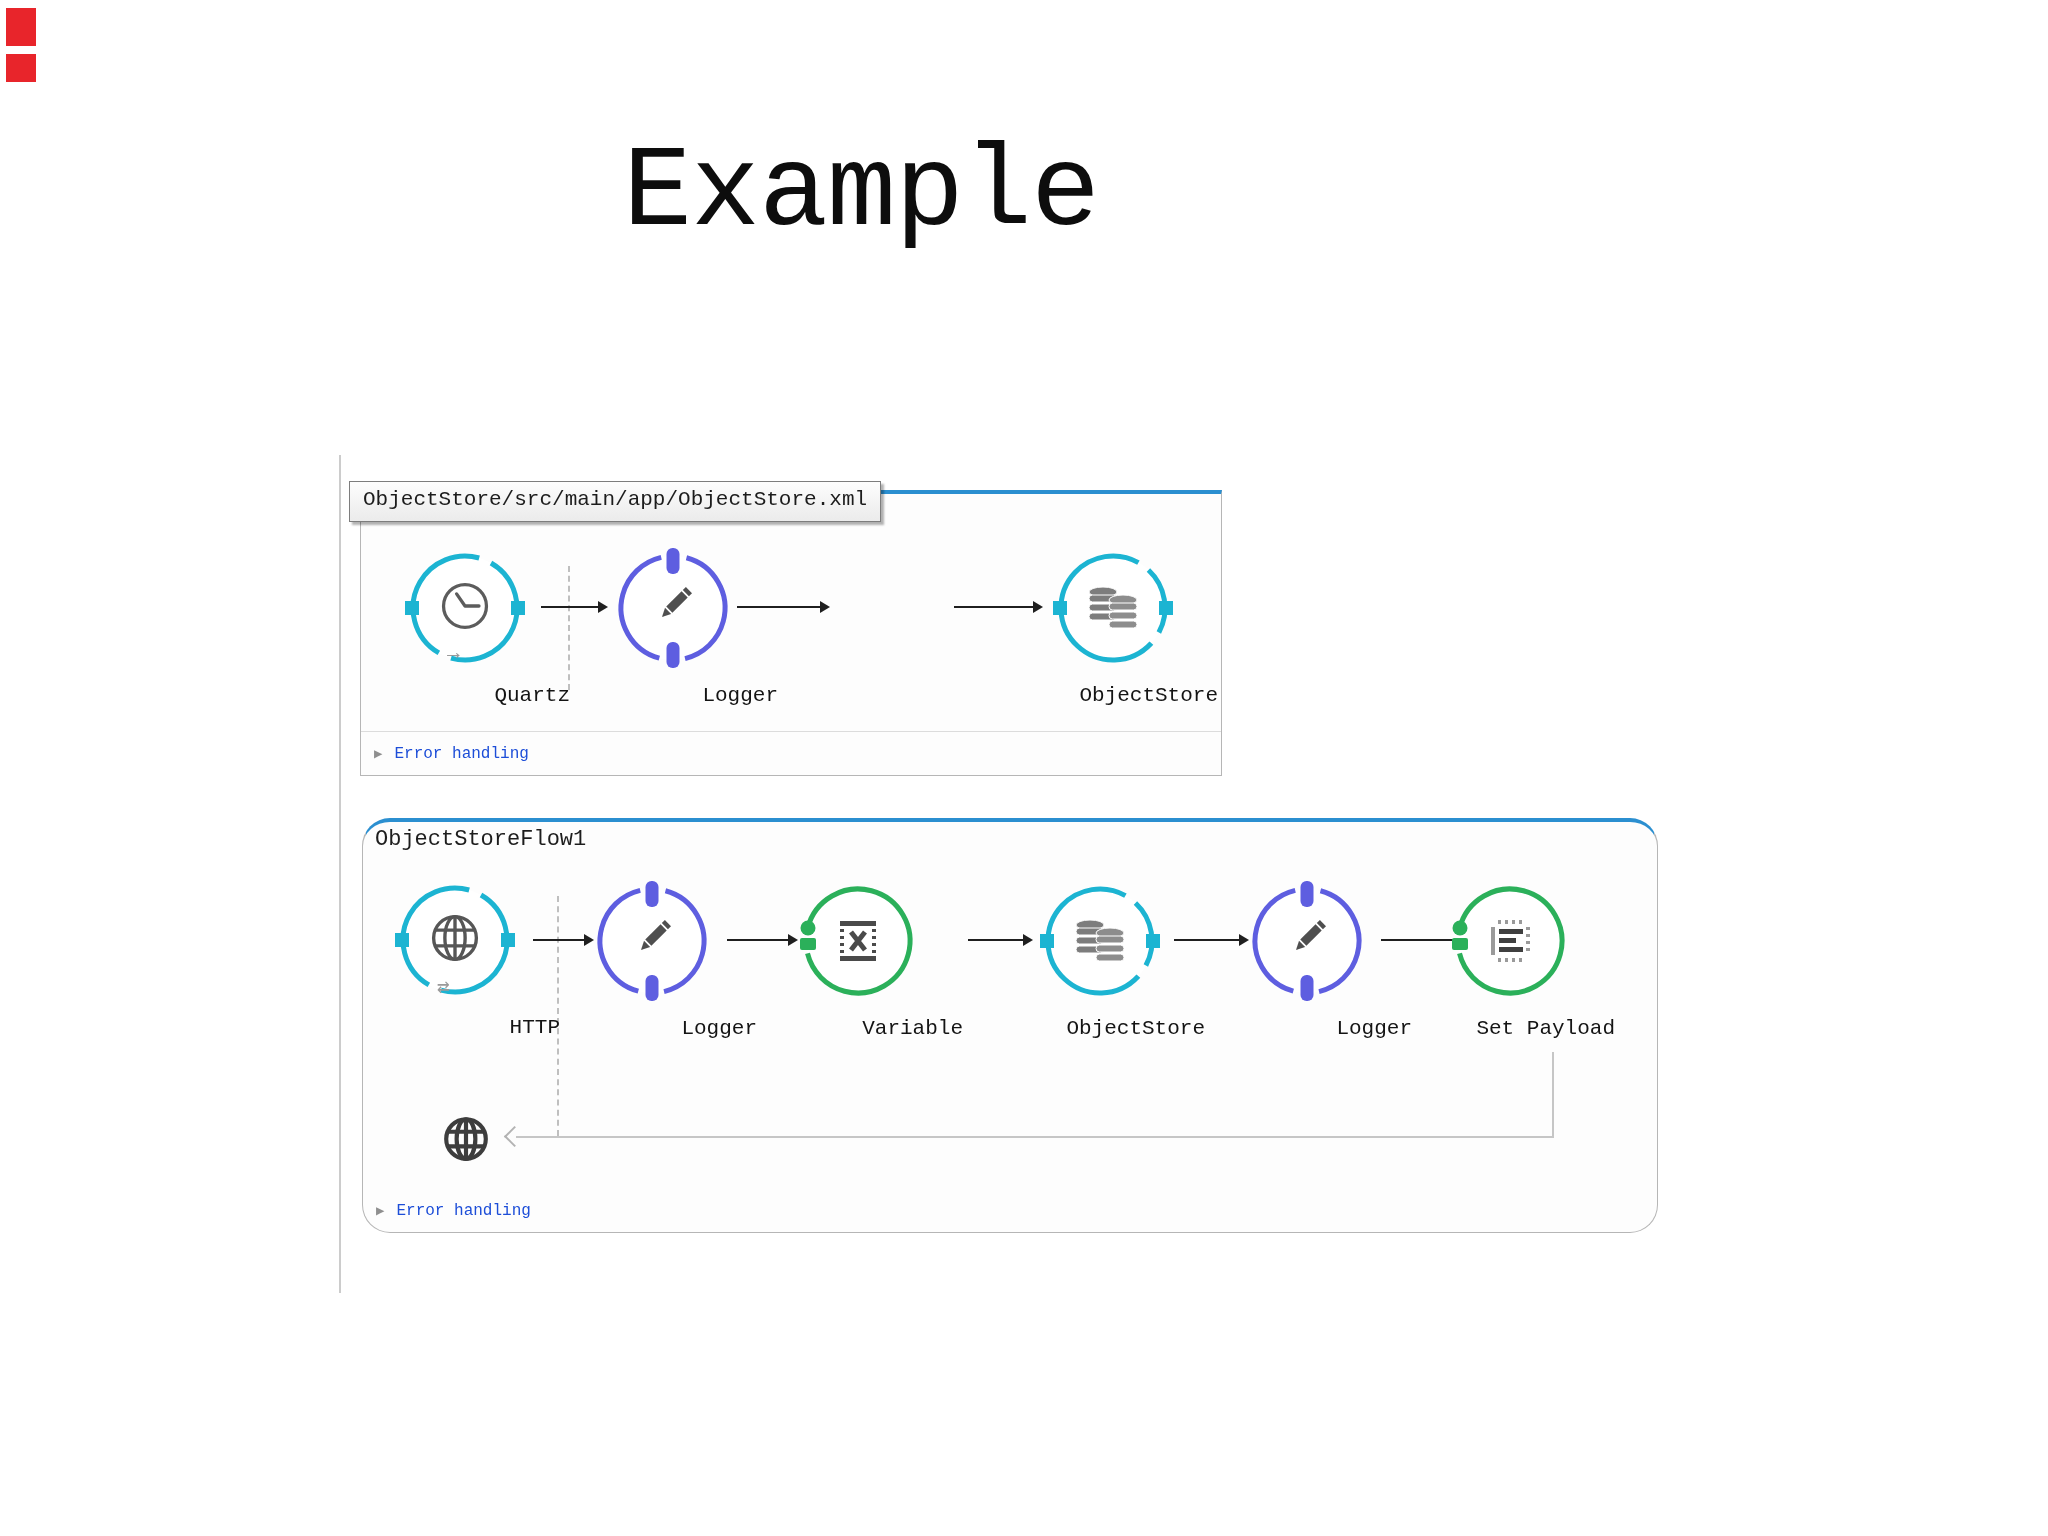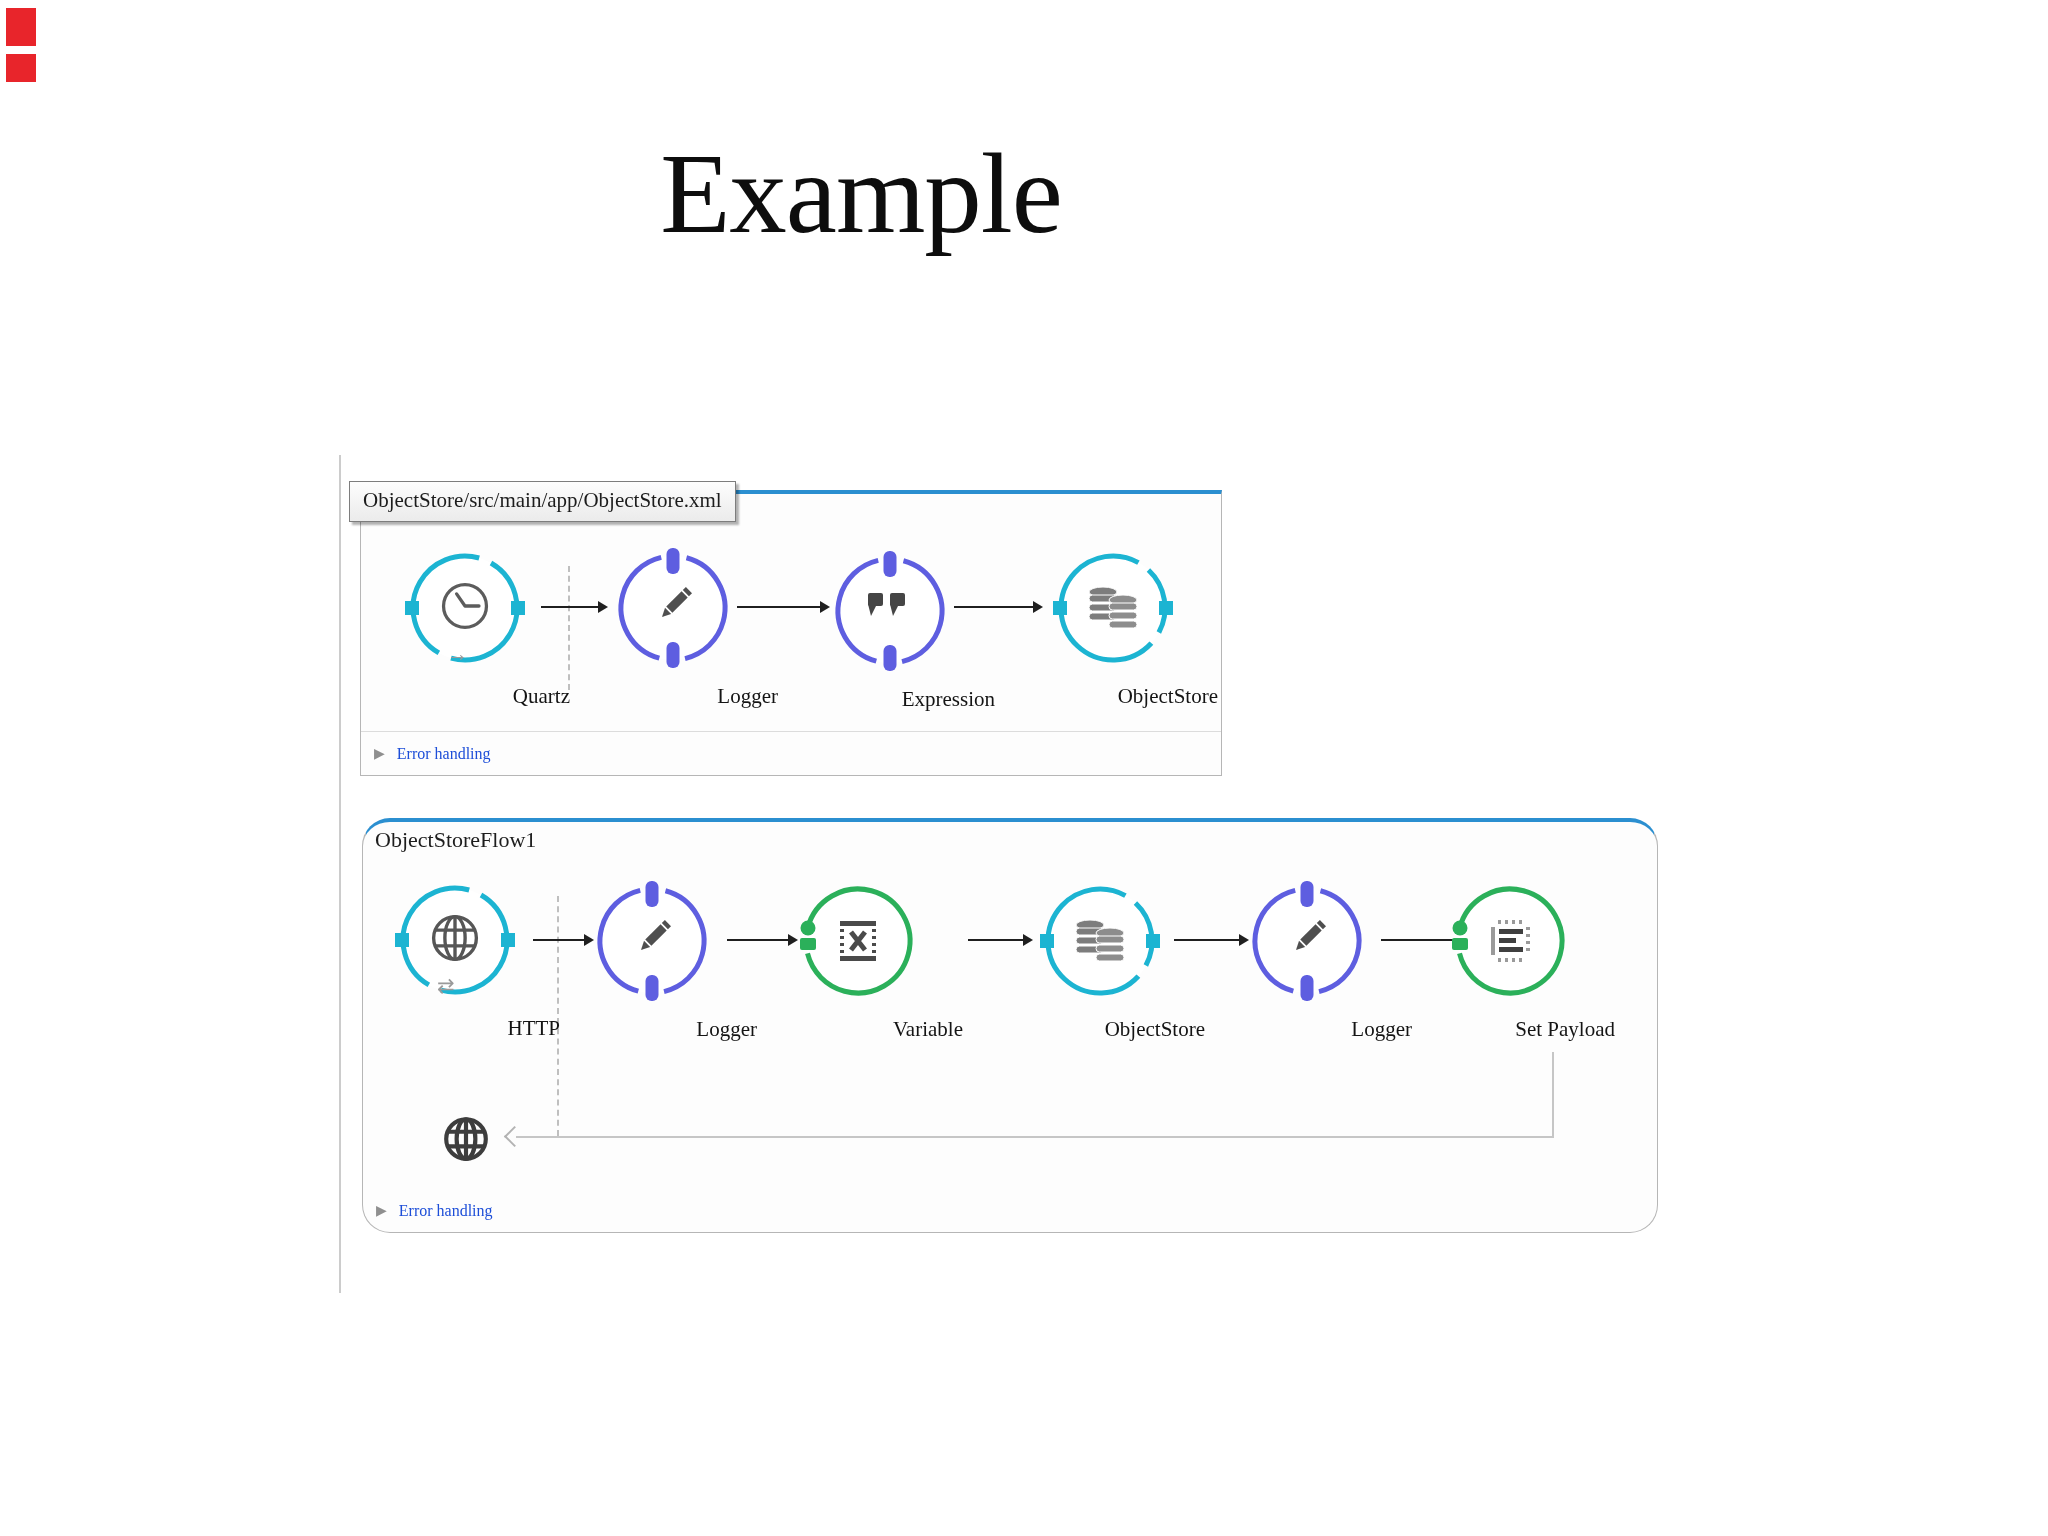--- a/index.html
+++ b/index.html
@@ -1,17 +1,17 @@
 <!DOCTYPE html>
 <html><head>
 <meta charset="utf-8">
 <style>
   html,body{margin:0;padding:0;background:#fff;}
   #page{position:relative;width:1722px;height:1536px;background:#ffffff;overflow:hidden;
-        font-family:Liberation Serif, serif;}
+        font-family:Liberation Mono, monospace;}
 
   
   .corner-mark{position:absolute;left:6px;width:30px;background:#e8252b;}
   .cm1{top:8px;height:38px;}
   .cm2{top:54px;height:28px;}
 
   
   .slide-title{position:absolute;left:0;right:0;top:128px;text-align:center;
                font-size:115px;color:#0d0d0d;letter-spacing:-1px;}
 
@@ -107,36 +107,20 @@
     <svg class="glyph" style="left:34px;top:32px;" width="52" height="52" viewBox="0 0 60 60">
       <g transform="rotate(45 30 30)" fill="#4f4f4f">
         <rect x="25" y="4" width="10" height="5"></rect>
         <rect x="25" y="11" width="10" height="25"></rect>
         <polygon points="25,38 35,38 30,48"></polygon>
       </g>
     </svg>
     <div class="node-label">Logger</div>
   </div>
 
-  <div class="node" style="left:830px;top:551px;">
-    <svg class="ring" width="120" height="120" viewBox="0 0 120 120">
-      <circle cx="60" cy="60" r="52" fill="#ffffff" stroke="#5e5ee0" stroke-width="5" stroke-dasharray="137.35 26" transform="rotate(-75 60 60)"></circle>
-      <rect x="53.5" y="0" width="13" height="26" rx="6" fill="#5e5ee0"></rect>
-      <rect x="53.5" y="94" width="13" height="26" rx="6" fill="#5e5ee0"></rect>
-    </svg>
-    <svg class="glyph" style="left:38px;top:42px;" width="44" height="34" viewBox="0 0 44 34">
-      <g fill="#454545">
-        <rect x="0" y="0" width="15" height="13" rx="2"></rect>
-        <polygon points="0,11 9,11 3,23"></polygon>
-        <rect x="22" y="0" width="15" height="13" rx="2"></rect>
-        <polygon points="22,11 31,11 25,23"></polygon>
-      </g>
-    </svg>
-    <div class="node-label">Expression</div>
-  </div>
 
   <div class="node" style="left:1053px;top:548px;">
     <svg class="ring" width="120" height="120" viewBox="0 0 120 120">
       <circle cx="60" cy="60" r="52" fill="#ffffff" stroke="#1cb4d2" stroke-width="5" stroke-dasharray="68 13 232.7 13" transform="rotate(-47 60 60)"></circle>
       <rect x="0" y="53" width="14" height="14" fill="#1cb4d2"></rect>
       <rect x="106" y="53" width="14" height="14" fill="#1cb4d2"></rect>
     </svg>
     <svg class="glyph" style="left:34px;top:36px;" width="52" height="48" viewBox="0 0 52 48">
       <g fill="#7d7d7d" stroke="#ffffff" stroke-width="1">
         <ellipse cx="16" cy="8" rx="14" ry="5"></ellipse>

